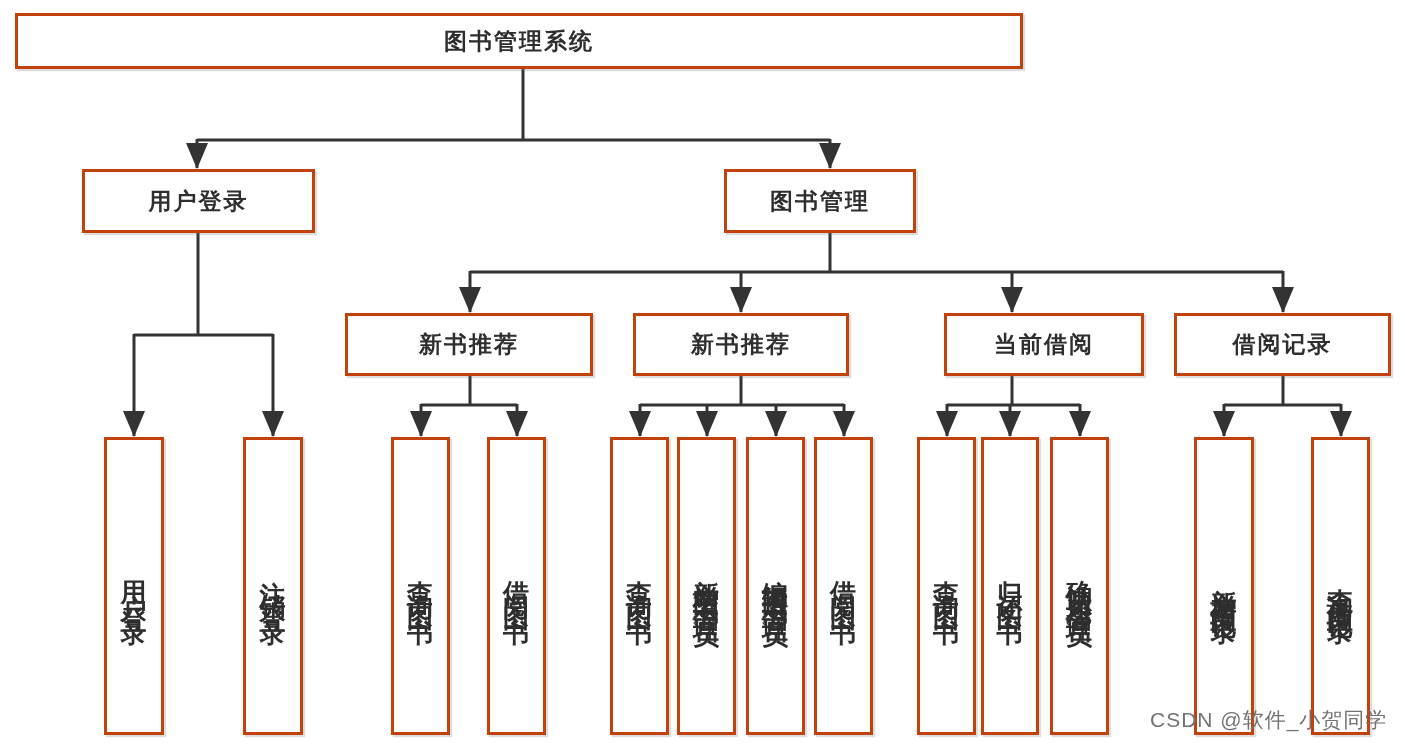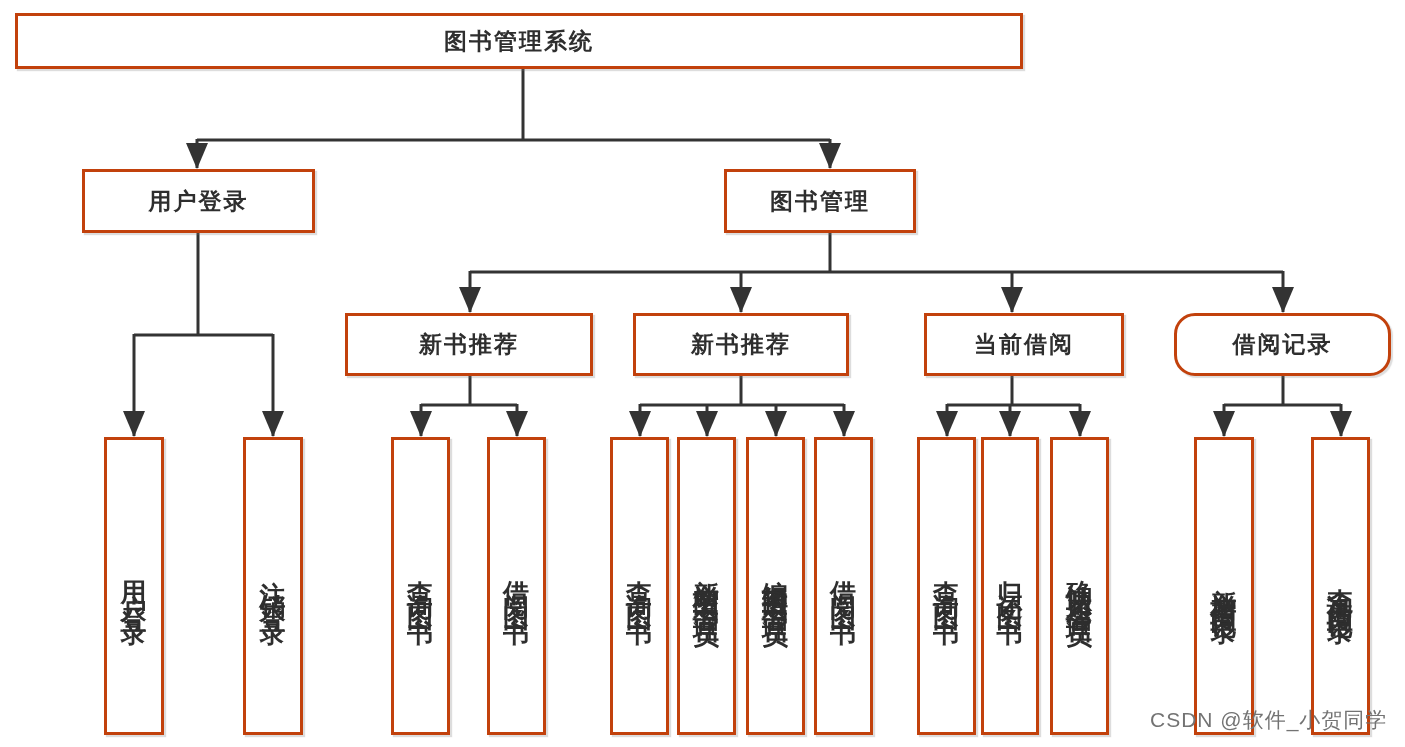--- a/index.html
+++ b/index.html
@@ -126,24 +126,24 @@
   <div class="box lvl2" style="left:713px; width:192px;margin-left:11px;">
     <span class="h-label">图书管理</span>
   </div>
 
   <div class="box lvl3" style="left:345px; width:248px;">
     <span class="h-label">新书推荐</span>
   </div>
   <div class="box lvl3" style="left:633px; width:216px;">
     <span class="h-label">新书推荐</span>
   </div>
-  <div class="box lvl3" style="left:924px; width:200px;">
+  <div class="box lvl3" style="left:944px; width:200px;">
     <span class="h-label">当前借阅</span>
   </div>
-  <div class="box lvl3" style="left:1174px; width:217px;border-radius:21px;">
+  <div class="box lvl3" style="left:1174px; width:217px;">
     <span class="h-label">借阅记录</span>
   </div>
 
   <div class="box leaf" style="left:104px;">
     <span class="v-label v-wide">用户登录</span>
   </div>
   <div class="box leaf" style="left:243px;">
     <span class="v-label v-wide">注销登录</span>
   </div>
 

